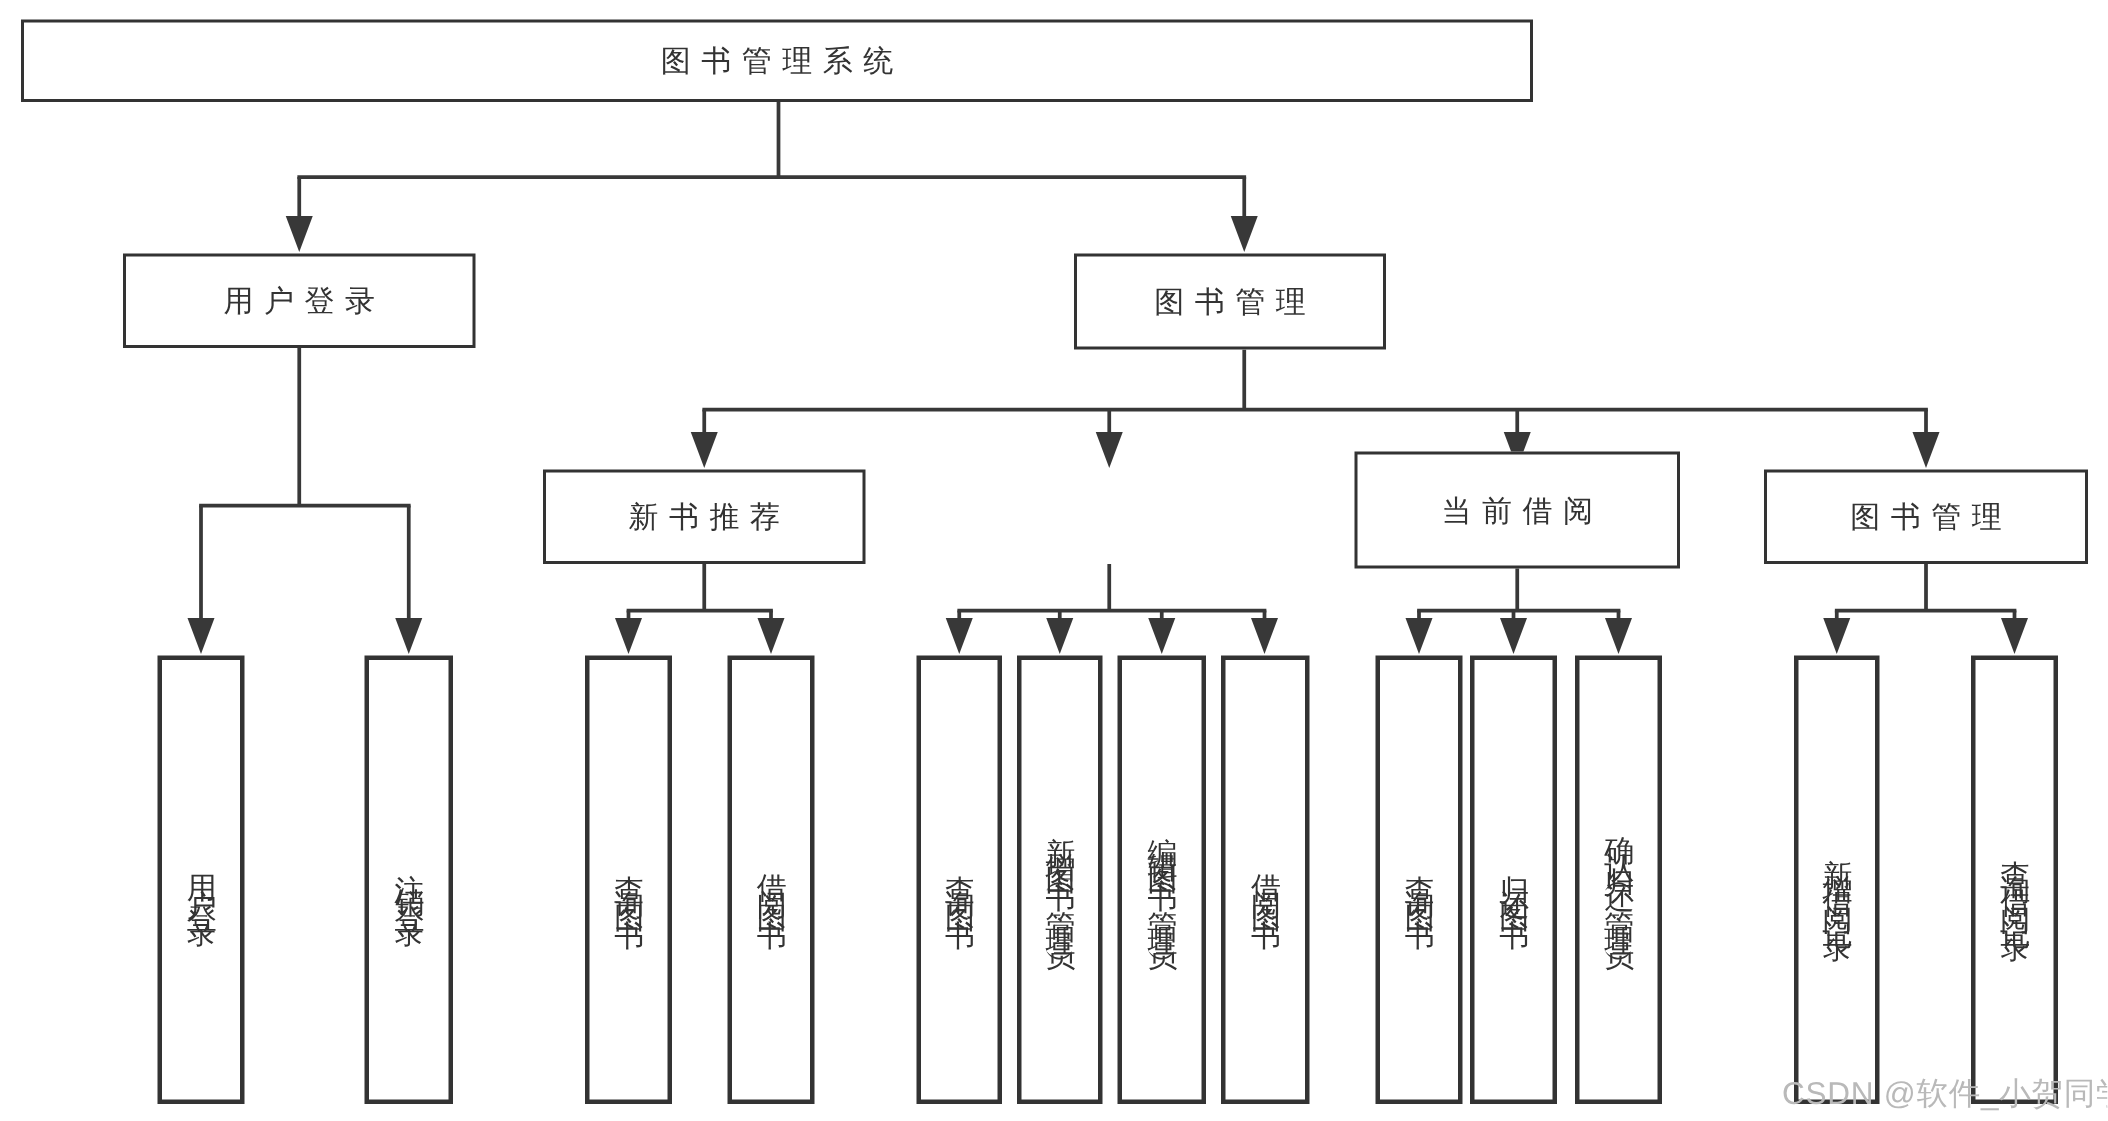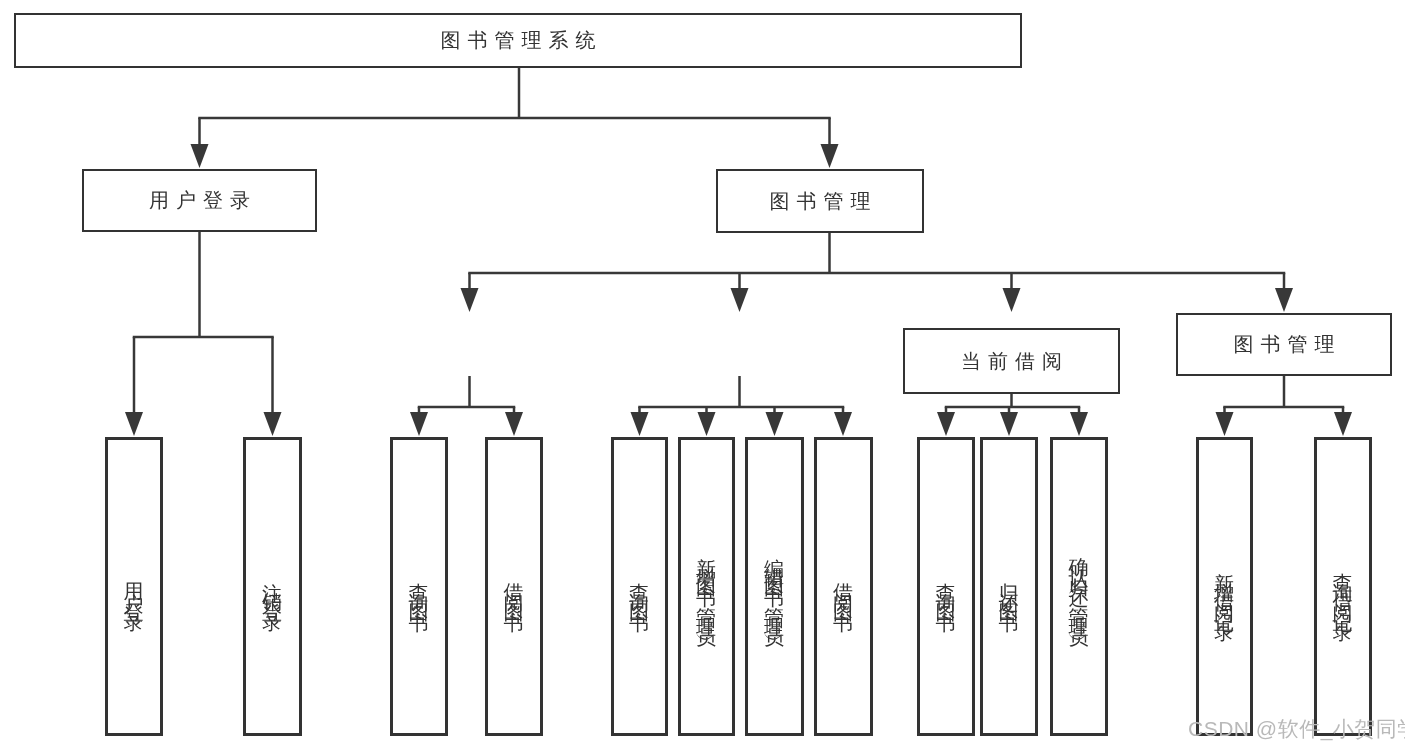--- a/index.html
+++ b/index.html
@@ -138,21 +138,24 @@
     <span>图书管理系统</span>
   </div>
 
   <div class="node hbox" style="left:82px;top:169px;width:235px;height:63px">
     <span>用户登录</span>
   </div>
   <div class="node hbox" style="left:716px;top:169px;width:208px;height:64px">
     <span>图书管理</span>
   </div>
 
-  <div class="node hbox" style="left:903px;top:328px;width:217px;height:66px">
+  <div class="node hbox" style="left:362px;top:313px;width:215px;height:63px">
+    <span>新书推荐</span>
+  </div>
+  <div class="node hbox" style="left:903px;top:301px;width:217px;height:78px">
     <span>当前借阅</span>
   </div>
   <div class="node hbox" style="left:1176px;top:313px;width:216px;height:63px">
     <span>图书管理</span>
   </div>
 
   <div class="node vbox" style="left:105px;top:437px;width:58px;height:299px">
     <span class="vtext">用户登录</span>
   </div>
   <div class="node vbox" style="left:243px;top:437px;width:59px;height:299px">

